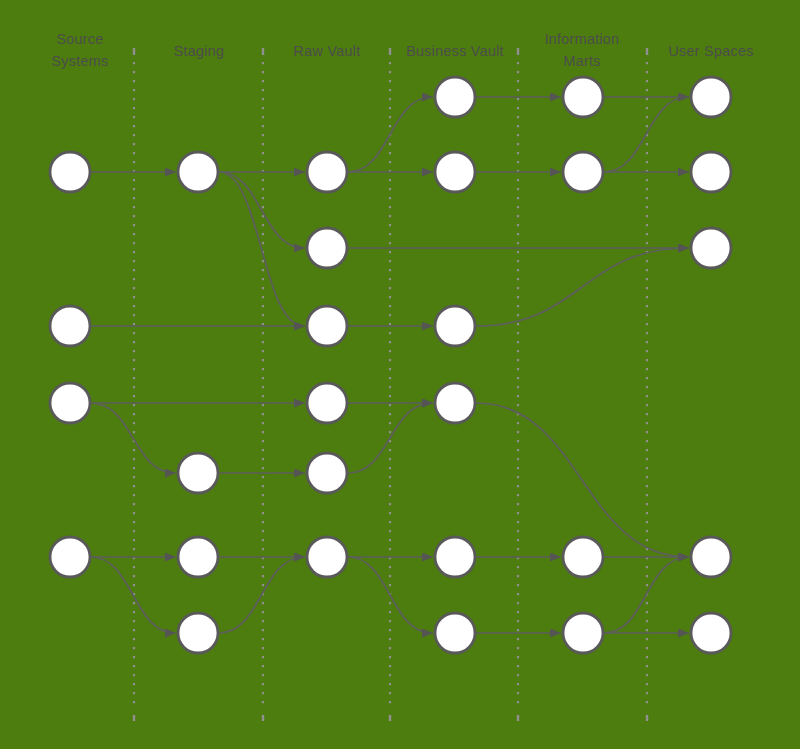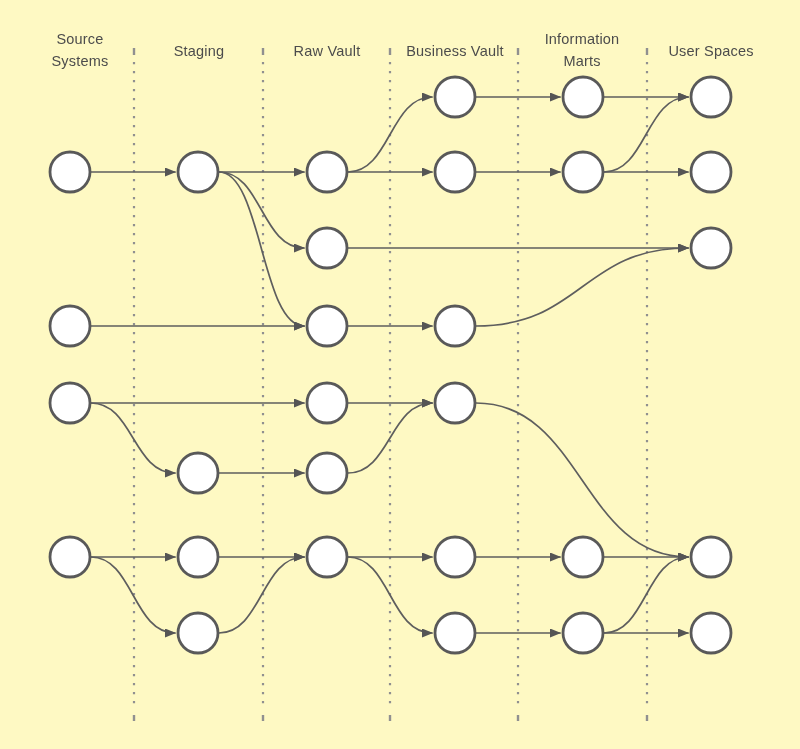--- a/index.html
+++ b/index.html
@@ -4,21 +4,21 @@
 <style>
   html, body {
     margin: 0;
     padding: 0;
     background: #ffffff;
   }
   .stage {
     position: relative;
     width: 800px;
     height: 749px;
-    background: #fef9c3;
+    background: #4d7c0f;
     overflow: hidden;
     font-family: "Liberation Sans", sans-serif;
   }
   svg text {
     font-family: "Liberation Sans", sans-serif;
     font-weight: 400;
     letter-spacing: 0.2px;
   }
 </style>
 </head>

